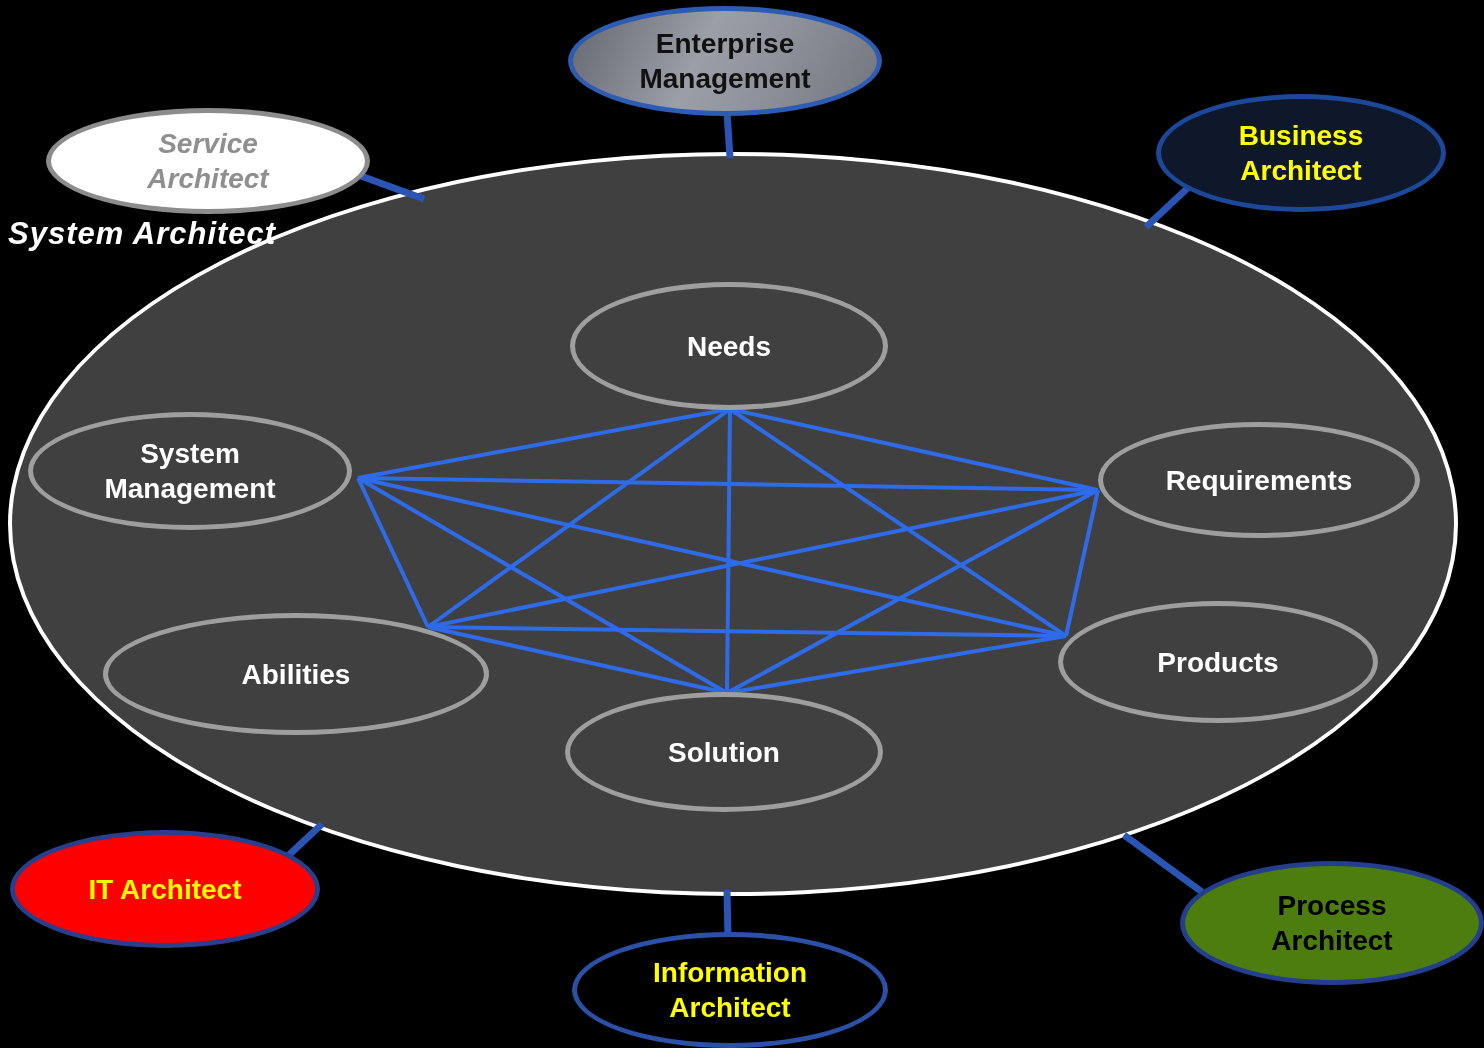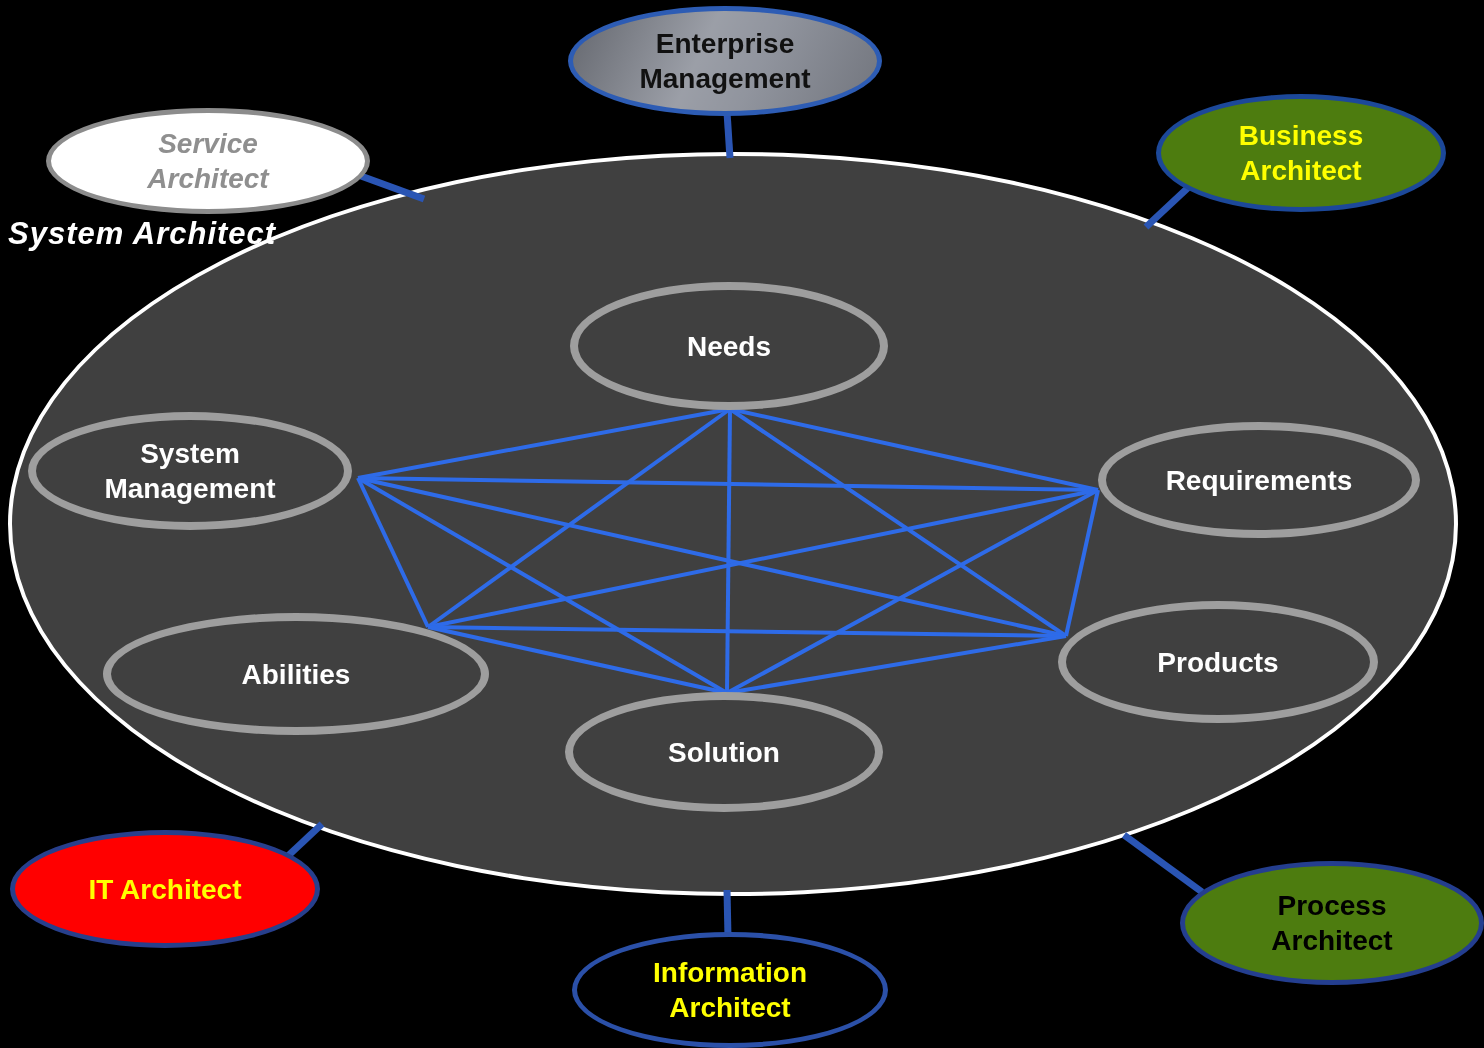--- a/index.html
+++ b/index.html
@@ -33,21 +33,21 @@
     box-sizing:border-box;
     display:flex;align-items:center;justify-content:center;
     text-align:center;
     font-weight:bold;
     z-index:4;
   }
   .node .lbl{line-height:1.25;}
 
   
   .inner{
-    border:8px solid #0ea5e9;
+    border:5px solid #0ea5e9;
     background:transparent;
     font-size:28px;color:#FFFFFF;
   }
   .inner .lbl{max-width:200px;}
 
   
   .satellite{
     border-style:solid;border-width:5px;
     font-size:28px;
     z-index:4;
@@ -127,21 +127,21 @@
 <div class="abs node inner c-solution" style="border-color: rgb(158, 158, 158); color: rgb(255, 255, 255);">
   <span class="lbl">Solution</span>
 </div>
 
 <div class="abs node satellite grad-steel n-enterprise" style="background-color: rgb(139, 143, 153); border-color: rgb(45, 92, 180); color: rgb(17, 17, 17);">
   <span class="lbl">Enterprise Management</span>
 </div>
 <div class="abs node satellite n-service" style="background-color: rgb(255, 255, 255); border-color: rgb(140, 140, 140); color: rgb(143, 143, 143); font-style: italic;">
   <span class="lbl">Service Architect</span>
 </div>
-<div class="abs node satellite n-business" style="background-color: #4d7c0f; border-color: rgb(28, 72, 153); color: rgb(255, 255, 0); text-align: center;">
+<div class="abs node satellite n-business" style="background-color: #0f172a; border-color: rgb(28, 72, 153); color: rgb(255, 255, 0); text-align: center;">
   <span class="lbl">Business Architect</span>
 </div>
 <div class="abs node satellite n-it" style="background-color: rgb(255, 0, 0); border-color: rgb(39, 63, 140); color: rgb(255, 255, 0);">
   <span class="lbl">IT Architect</span>
 </div>
 <div class="abs node satellite n-information" style="background-color: rgb(0, 0, 0); border-color: rgb(43, 80, 168); color: rgb(255, 255, 0);">
   <span class="lbl">Information Architect</span>
 </div>
 <div class="abs node satellite n-process" style="background-color: #4d7c0f; border-color: rgb(36, 62, 143); color: rgb(0, 0, 0);">
   <span class="lbl">Process Architect</span>

